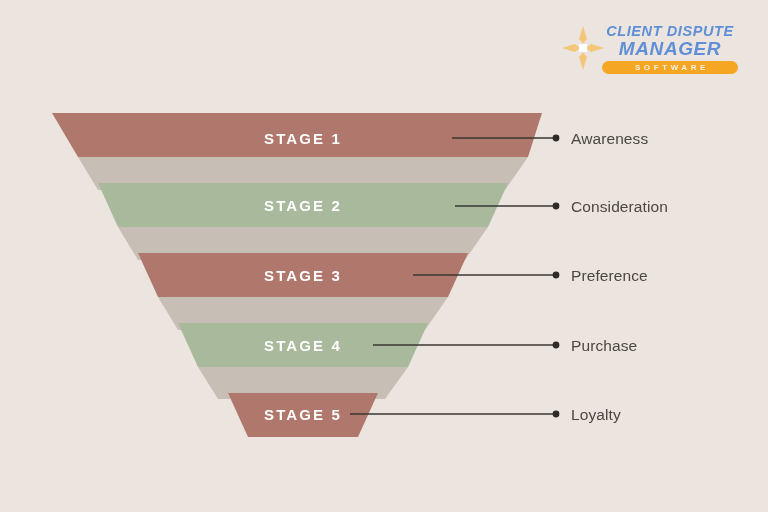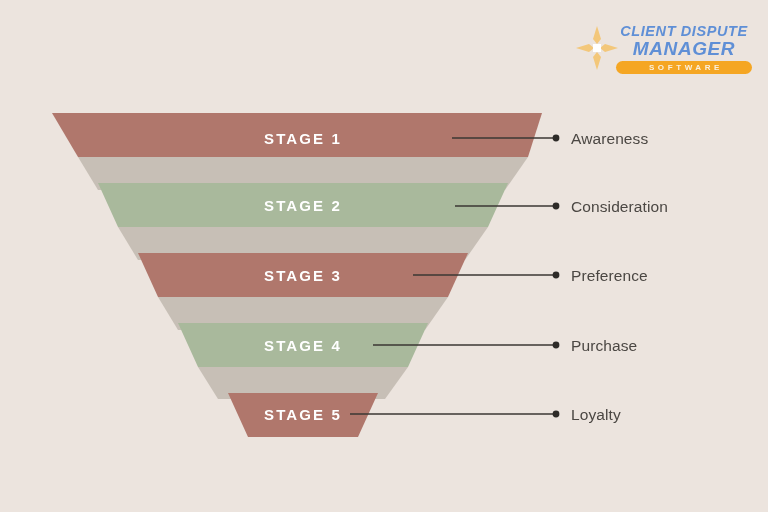--- a/index.html
+++ b/index.html
@@ -45,21 +45,21 @@
     stroke: #3b3733;
     stroke-width: 1.3;
   }
   .leader-dot {
     fill: #2e2b28;
   }
 
   
   #logo {
     position: absolute;
-    right: 16px;
+    right: 30px;
     top: 24px;
     width: 176px;
     height: 50px;
   }
   #logo-mark {
     position: absolute;
     left: 0;
     top: 2px;
     width: 42px;
     height: 44px;

